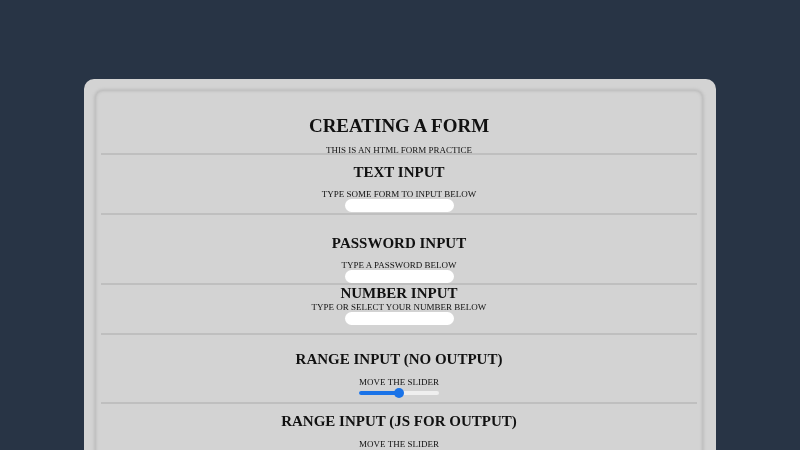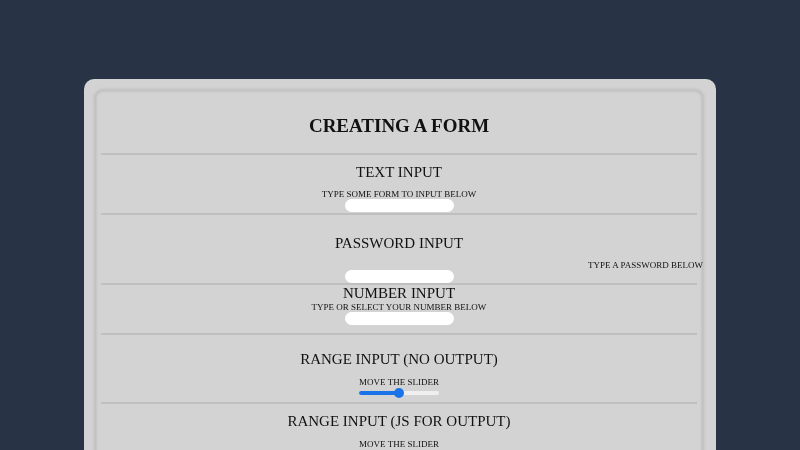--- a/index.html
+++ b/index.html
@@ -13,52 +13,53 @@
       background:#d3d3d3; border-radius:10px;
     }
     .inner {
       position:absolute; left:11px; top:11px; width:608px; height:400px;
       background:#d3d3d3; border-radius:8px;
       box-shadow: inset 0 0 3px 1px #b8b8b8, 0 0 3px 1px #bdbdbd;
     }
     .section { text-align:center; position:relative; }
     .divider { border:none; border-top:2px solid #bfbfbf; margin:0 6px; height:0; }
     h1 { margin:8px; font-size:19px; font-weight:bold; color:#111; }
-    h2 { margin:0; font-size:15px; font-weight:normal; color:#111; }
+    h2 { margin:0; font-size:15px; font-weight:bold; color:#111; }
     p { margin:0; font-size:9px; color:#111; }
     input.field {
       width:109px; height:13px; border:none; border-radius:7px; background:#fff;
       display:block; margin:0 auto; padding:0; outline:none;
     }
     .slider { position:relative; width:80px; height:9px; margin:0 auto; }
     .slider .track { position:absolute; left:0; right:0; top:3px; height:4px; border-radius:2px; background:#efefef; }
     .slider .fill { position:absolute; left:0; top:3px; height:4px; border-radius:2px; background:#1a73e8; }
     .slider .thumb { position:absolute; top:0; width:10px; height:10px; border-radius:50%; background:#1a73e8; margin-left:-5px; }
   </style>
 </head>
 <body>
 
 <div class="outer">
   <div class="inner">
 
     <div class="section" style="padding-top:17px;height:46px;">
       <h1>CREATING A FORM</h1>
+      <p style="margin-top:8px;">THIS IS AN HTML FORM PRACTICE</p>
     </div>
     <hr class="divider">
 
     <div class="section" style="padding-top:9px;height:49px;">
       <h2>TEXT INPUT</h2>
       <p style="margin-top:8px;">TYPE SOME FORM TO INPUT BELOW</p>
       <input class="field" type="text" value="" style="">
     </div>
     <hr class="divider">
 
     <div class="section" style="padding-top:20px;height:48px;">
       <h2>PASSWORD INPUT</h2>
-      <p style="margin-top:8px;text-align:right;">TYPE A PASSWORD BELOW</p>
+      <p style="margin-top:8px;">TYPE A PASSWORD BELOW</p>
       <input class="field" type="password" value="" style="">
     </div>
     <hr class="divider">
 
     <div class="section" style="height:48px;">
       <h2>NUMBER INPUT</h2>
       <p style="margin-top:0;">TYPE OR SELECT YOUR NUMBER BELOW</p>
       <input class="field" type="text" value="" style="">
     </div>
     <hr class="divider">

